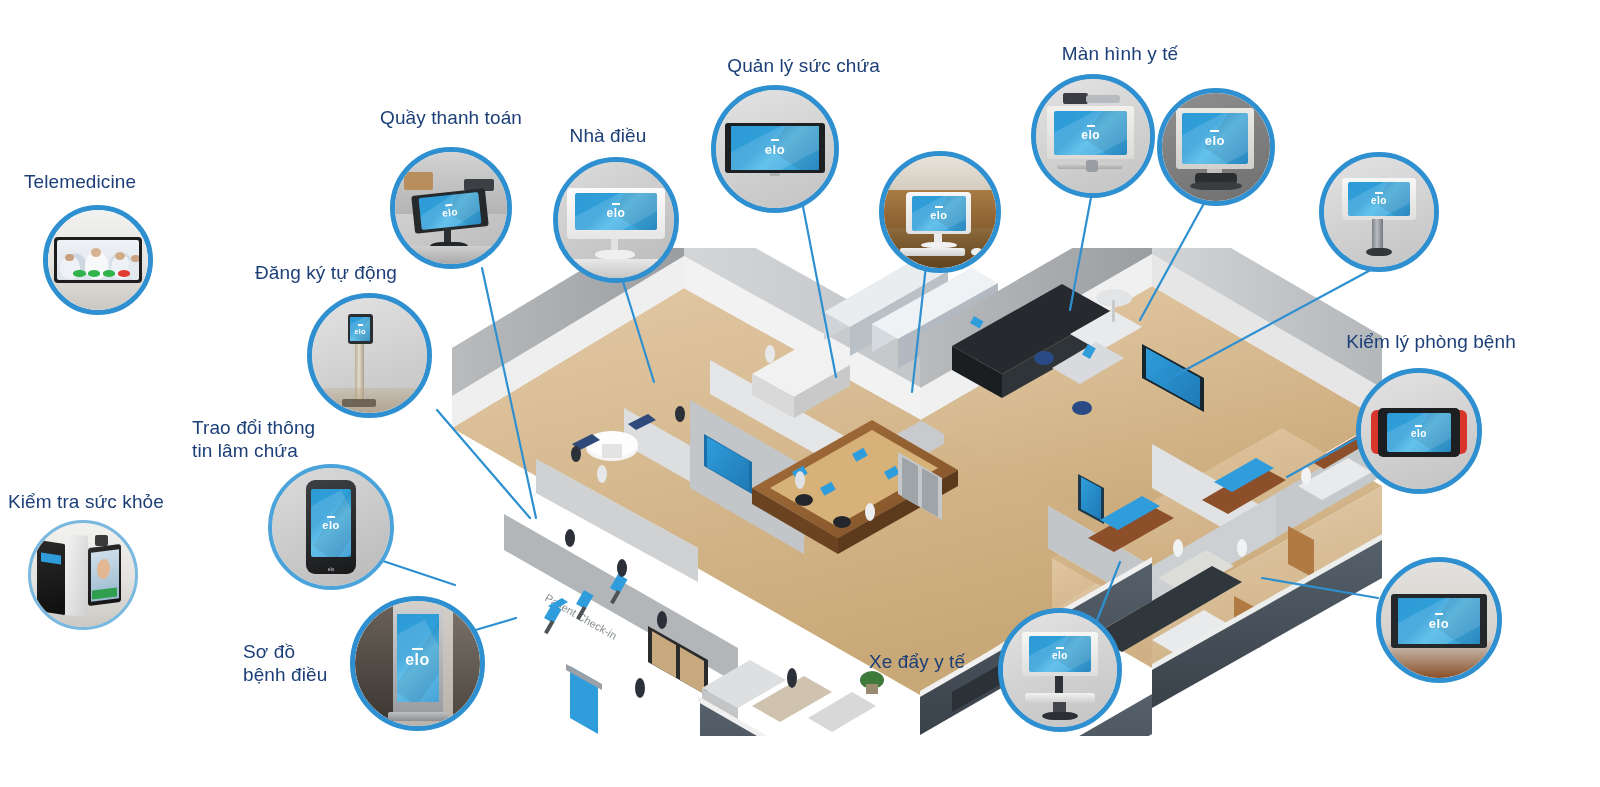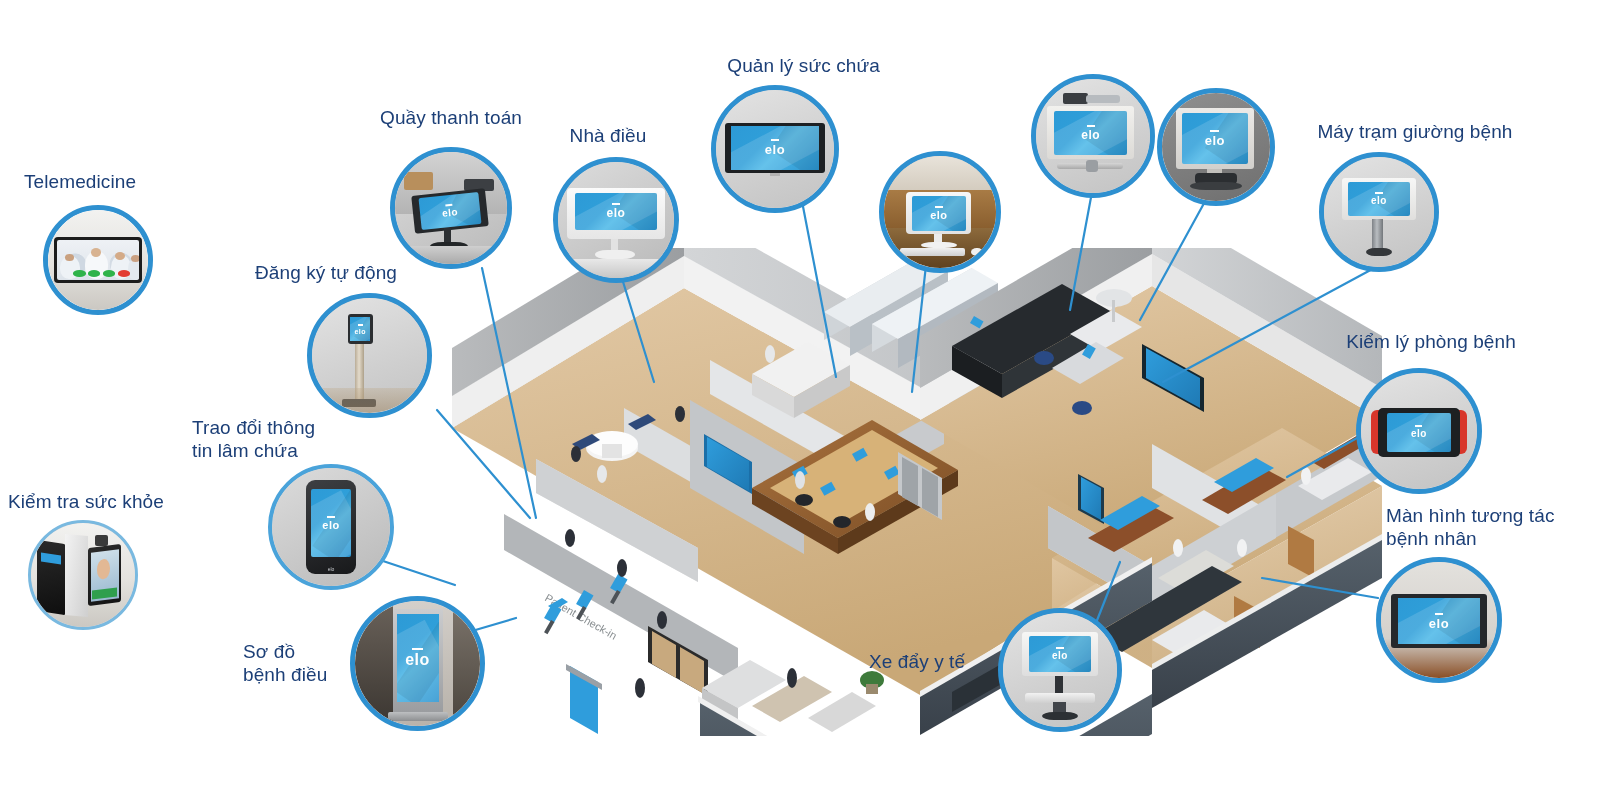--- a/index.html
+++ b/index.html
@@ -398,27 +398,25 @@
   <div class="label rt" style="left:243px; top:640px;">Sơ đồ
 bệnh điều</div>
 
   <div class="label ctr" style="left:341px; top:106px; width:220px;">Quầy thanh toán</div>
 
   <div class="label ctr" style="left:523px; top:124px; width:170px;">Nhà điều</div>
 
   <div class="label ctr" style="left:670px; top:54px; width:210px;text-align:right;">Quản lý sức chứa</div>
 
 
-
-  <div class="label ctr" style="left:1290px; top:120px; width:250px;">Máy trạm giường bệnh</div>
+  <div class="label ctr" style="left:1000px; top:42px; width:240px;">Màn hình y tế</div>
+
 
   <div class="label ctr" style="left:1316px; top:330px; width:230px;">Kiểm lý phòng bệnh</div>
 
-  <div class="label rt" style="left:1386px; top:504px;">Màn hình tương tác
-bệnh nhân</div>
 
   <div class="label rt" style="left:869px; top:650px;">Xe đẩy y tế</div>
 
   <div class="callout" style="left:43px; top:205px; width:110px; height:110px; background:#fff;">
     <div class="callout-inner bg-clinic">
       <div class="tele-frame">
         <div class="tele-pic">
           <div class="doc" style="left:4%;  top:40%; width:24%; height:58%; background:#eef2f6;"></div>
           <div class="doc" style="left:34%; top:28%; width:28%; height:70%; background:#f6f8fa;"></div>
           <div class="doc" style="left:66%; top:38%; width:24%; height:60%; background:#eef2f6;"></div>

